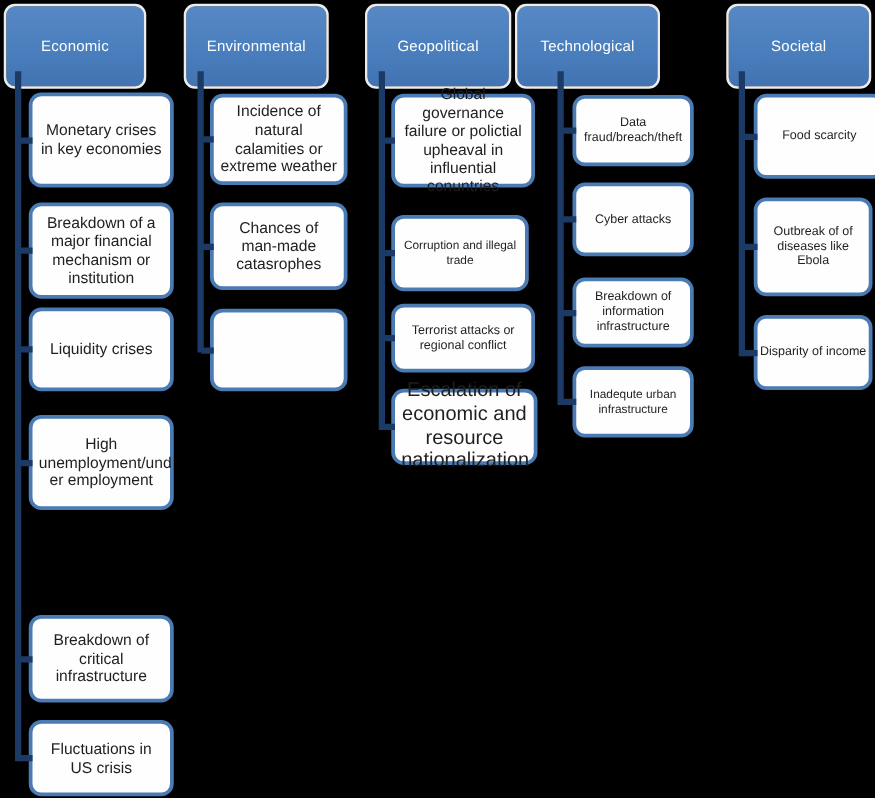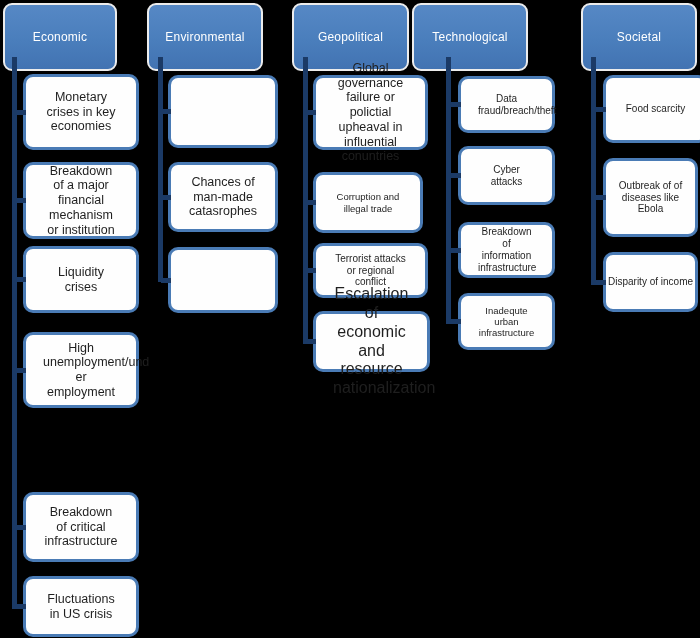--- a/index.html
+++ b/index.html
@@ -21,21 +21,21 @@
     position:absolute;width:5px;
     background:var(--connector,#1b3a66);
   }
   .box{
     position:absolute;box-sizing:border-box;
     background:var(--box-fill,#fefefe);
     border:3px solid var(--box-border,#4a7bb5);
     border-radius:10px;
     color:var(--box-text,#1f1f1f);
     display:flex;align-items:center;justify-content:center;
-    text-align:center;padding:0 17px;line-height:1.18;
+    text-align:center;padding:0 5px;line-height:1.18;
     box-shadow:0 1px 1px rgba(0,0,0,.35);
   }
   .stub{
     position:absolute;top:50%;margin-top:-2.5px;height:5px;display:block;
     background:var(--connector,#1b3a66);
   }
   .c1 .stub{left:-11px;width:11px}
   .c2 .stub,.c3 .stub{left:-10px;width:10px}
   .c4 .stub,.c5 .stub{left:-12px;width:12px}
   .f12{font-size:12.5px}
@@ -77,20 +77,21 @@
   <div class="box c1 f12" style="left:23px;top:576px;width:116px;height:61px">
     <i class="stub"></i>
     <span class="lbl">Fluctuations in US crisis</span>
   </div>
 
   <div class="header" style="left:147px;width:116px">Environmental</div>
   <div class="vline" style="left:158px;top:57px;height:225px"></div>
 
   <div class="box c2 f12" style="left:168px;top:75px;width:110px;height:73px">
     <i class="stub"></i>
+    <span class="lbl">Incidence of natural calamities or extreme weather</span>
   </div>
   <div class="box c2 f12" style="left:168px;top:162px;width:110px;height:70px">
     <i class="stub"></i>
     <span class="lbl">Chances of man-made catasrophes</span>
   </div>
   <div class="box c2 f95 tight" style="left:168px;top:247px;width:110px;height:66px">
     <i class="stub"></i>
   </div>
 
   <div class="header" style="left:292px;width:117px">Geopolitical</div>

